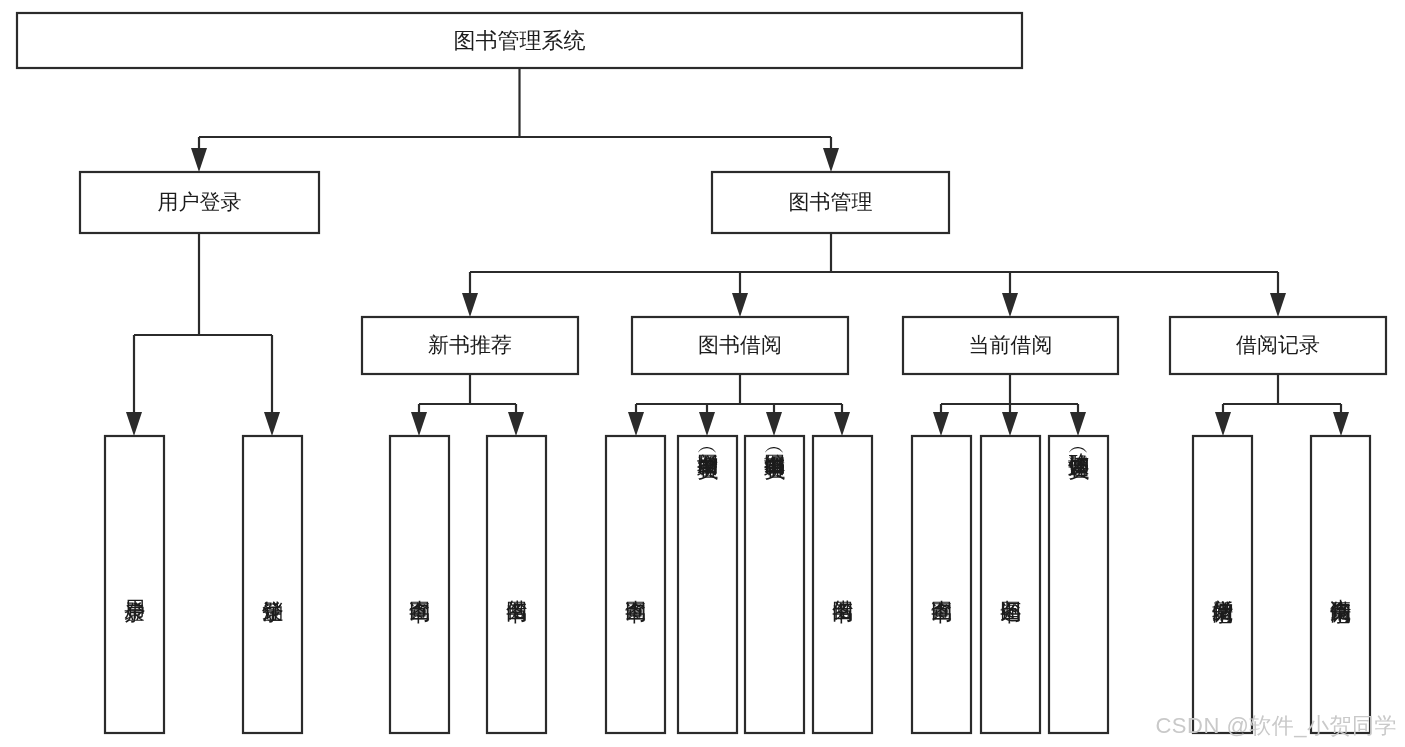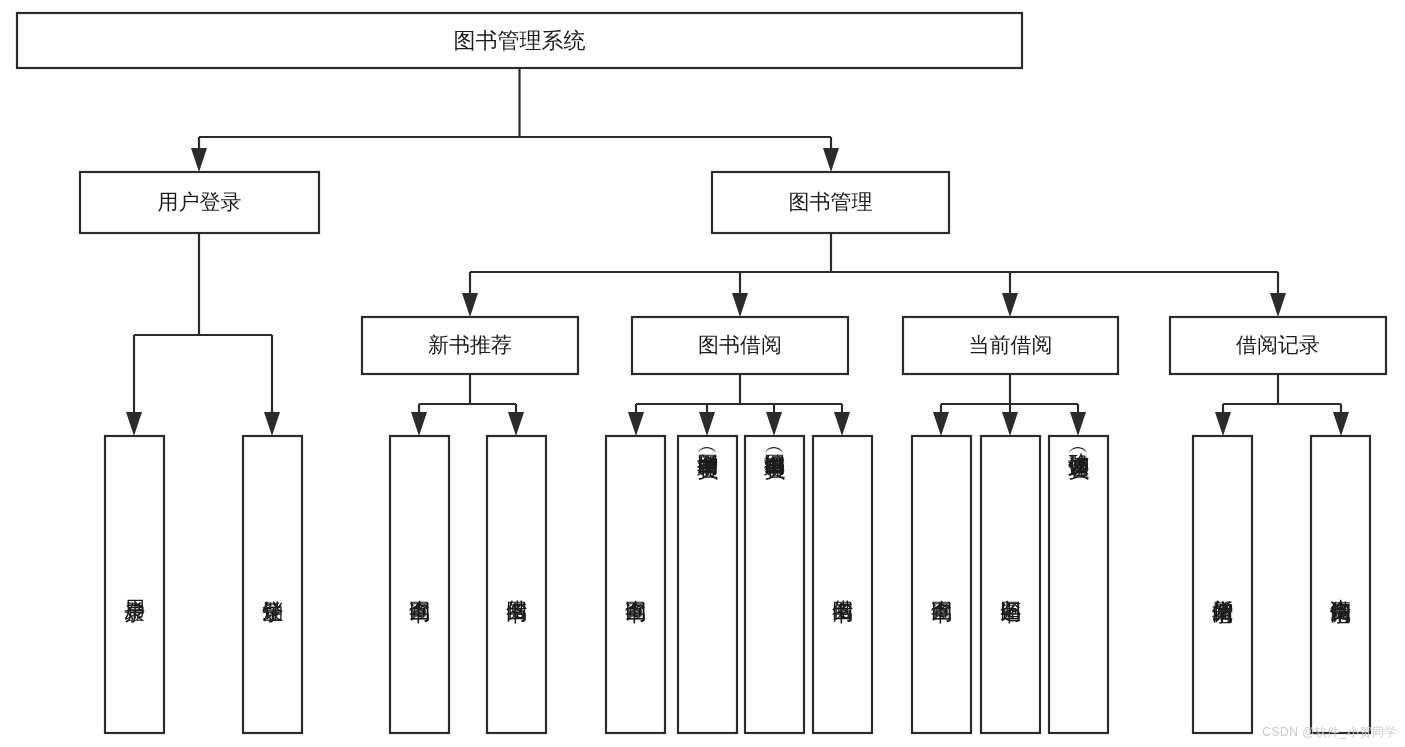--- a/index.html
+++ b/index.html
@@ -73,21 +73,21 @@
     line-height: 1.08;
     color: #1c1c1c;
     letter-spacing: 1px;
     white-space: nowrap;
   }
   .watermark {
     position: absolute;
     right: 8px;
     bottom: 6px;
     font-family: "Liberation Sans", "DejaVu Sans", sans-serif;
-    font-size: 12px;
+    font-size: 22px;
     color: #c9c9c9;
     letter-spacing: 0.5px;
     user-select: none;
   }
 </style>
 </head>
 <body>
 
 <div id="diagram-root">
 

